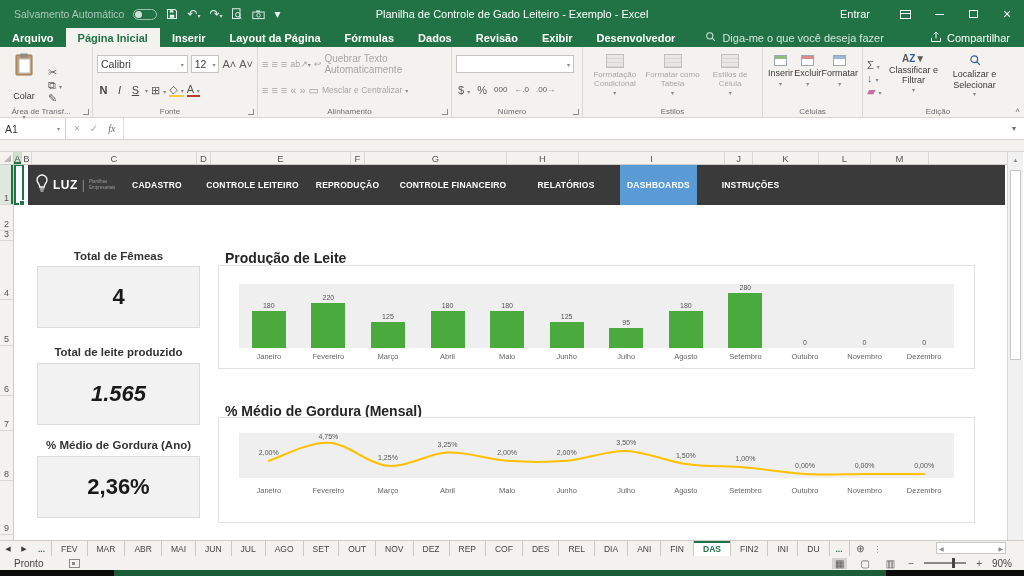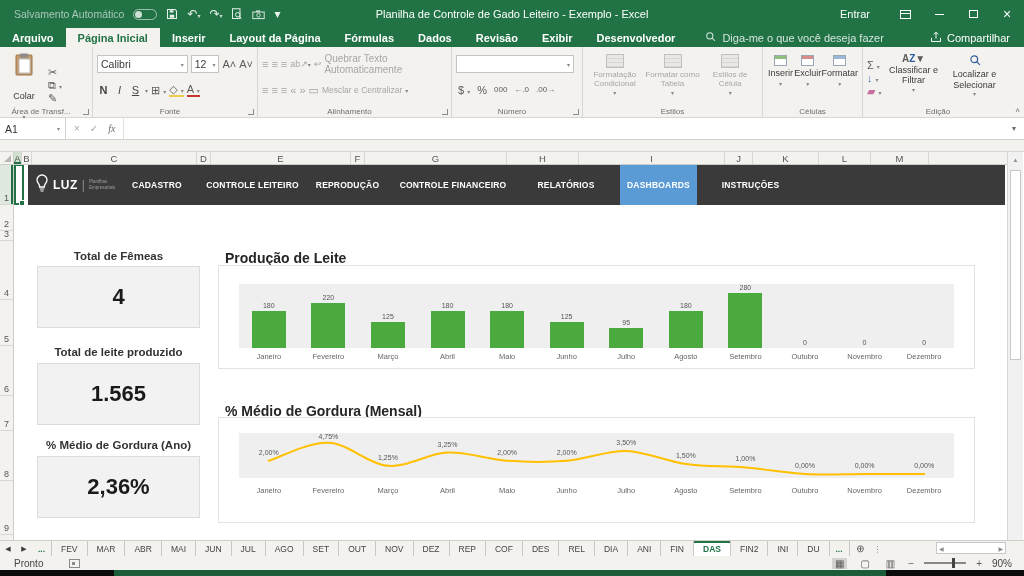--- a/index.html
+++ b/index.html
@@ -481,21 +481,21 @@
         <div class="nav-item" style="width: 107px;">INSTRUÇÕES</div>
       </div>
     <div class="nav-fill"></div>
   </div>
   <div id="selection"></div>
 
   <div id="kpi-col">
       <div class="kpi-title" style="top: 85px;">Total de Fêmeas</div>
       <div class="kpi-card" style="top: 101px;">4</div>
       <div class="kpi-title" style="top: 181px;">Total de leite produzido</div>
-      <div class="kpi-card" style="top: 198px;">1.565</div>
+      <div class="kpi-card" style="top: 198px; font-style: italic;">1.565</div>
       <div class="kpi-title" style="top: 274px;">% Médio de Gordura (Ano)</div>
       <div class="kpi-card" style="top: 291px;">2,36%</div>
     </div>
 
   <div class="chart-title" style="top:85px;">Produção de Leite</div>
   <div class="chart-box" id="bar-box">
     <div id="bar-plot" style="background: rgb(239, 239, 239);">
         <div class="bar-slot">
           <div class="bar-vlabel">180</div>
           <div class="bar" style="height: 37px; background: rgb(74, 170, 62);"></div>

